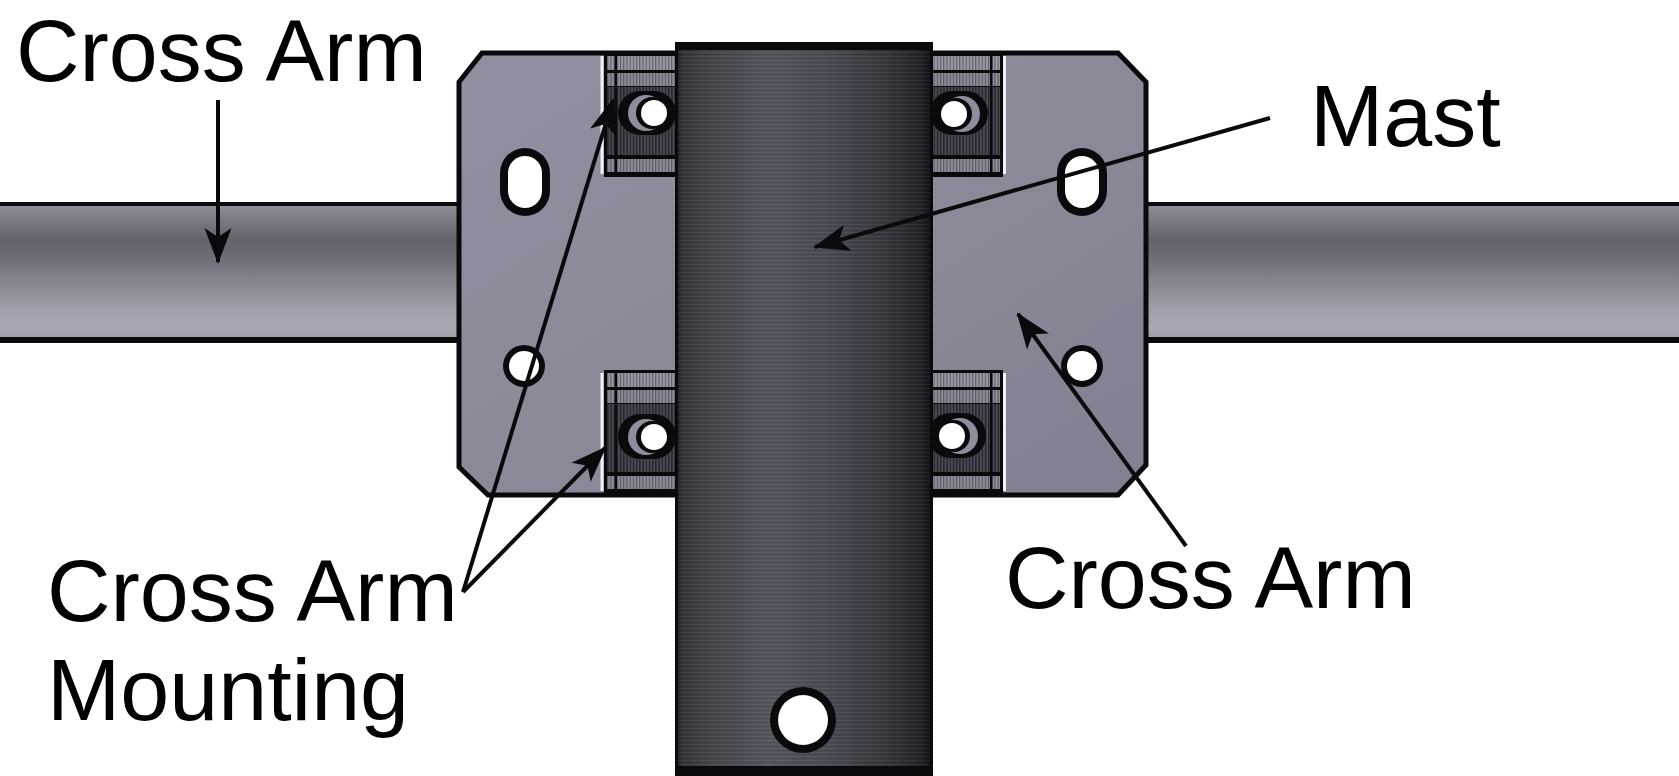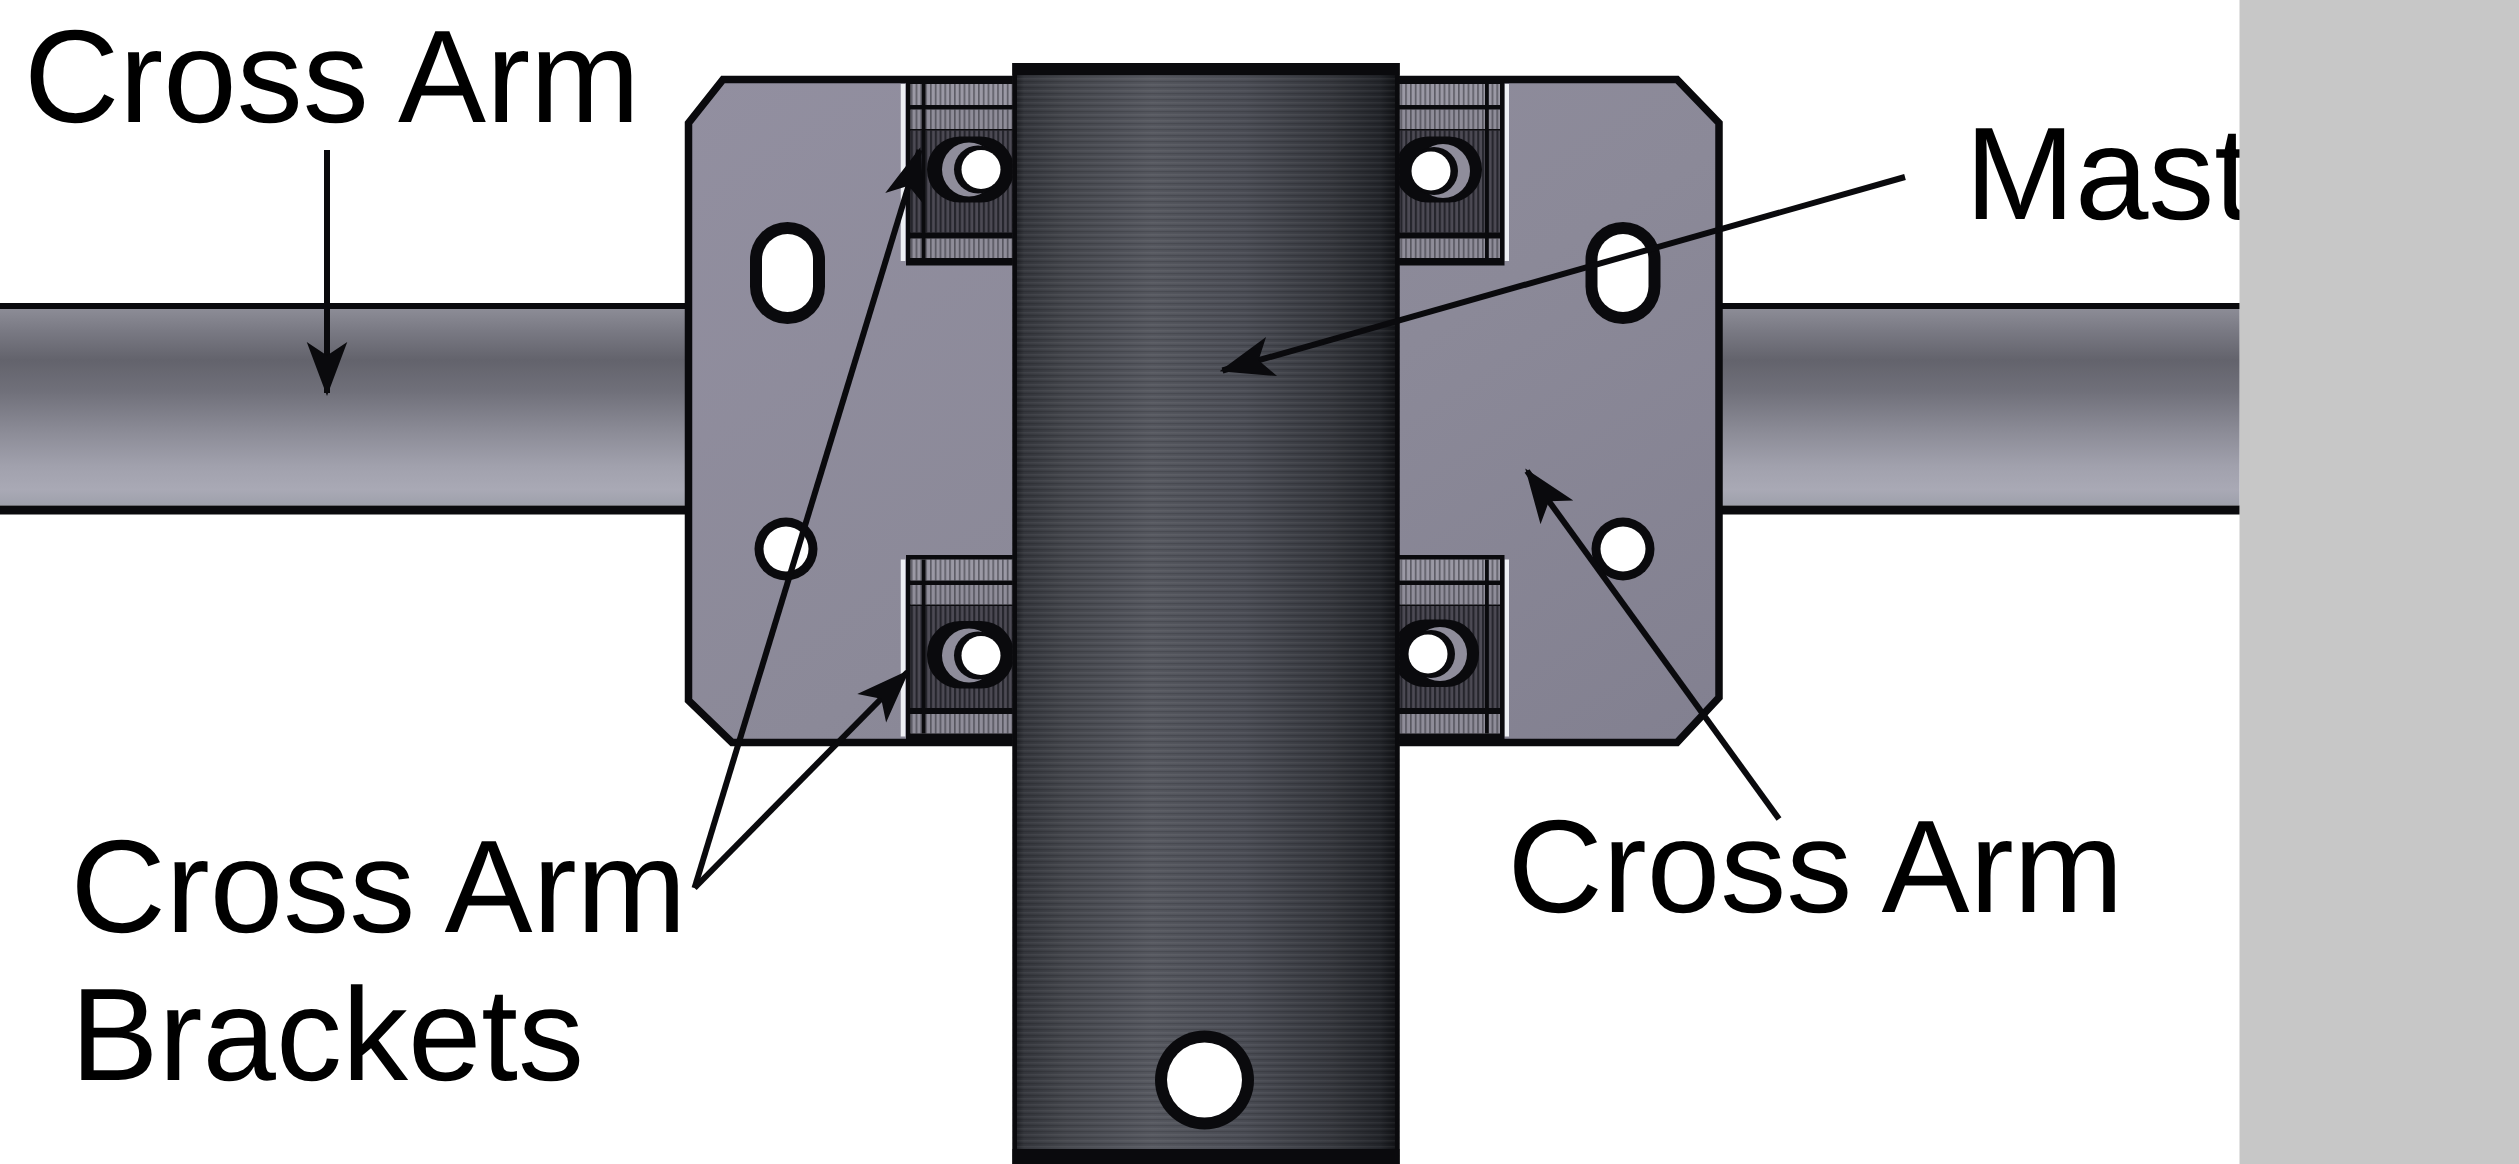--- a/index.html
+++ b/index.html
@@ -3,21 +3,21 @@
 <meta charset="utf-8">
 <style>
   :root{
     --bg:#ffffff;
     --outline:#0a0a0d;
     --label-color:#000000;
   }
   html,body{margin:0;padding:0;background:#c7c7c7;}
   .stage{
     position:relative;
-    width:1493px;height:776px;
+    width:1679px;height:776px;
     background:var(--bg);
     overflow:hidden;
     font-family:"Liberation Sans","DejaVu Sans",sans-serif;
   }
   .stage svg{position:absolute;left:0;top:0;}
   .label{
     position:absolute;
     color:var(--label-color);
     font-size:88px;
     line-height:99px;
@@ -183,20 +183,20 @@
   <div class="label" style="left:16px;top:1px;">
     <span>Cross Arm</span>
   </div>
 
   <div class="label" style="left:1271px;top:66px;margin-left:39px;">
     <span>Mast</span>
   </div>
 
   <div class="label" style="left:47px;top:541px;">
     <span>Cross Arm</span>
-    <span>Brackets</span>
+    <span>Mounting</span>
   </div>
 
   <div class="label" style="left:1005px;top:528px;">
     <span>Cross Arm</span>
   </div>
 
 </div>
 
 </body></html>

